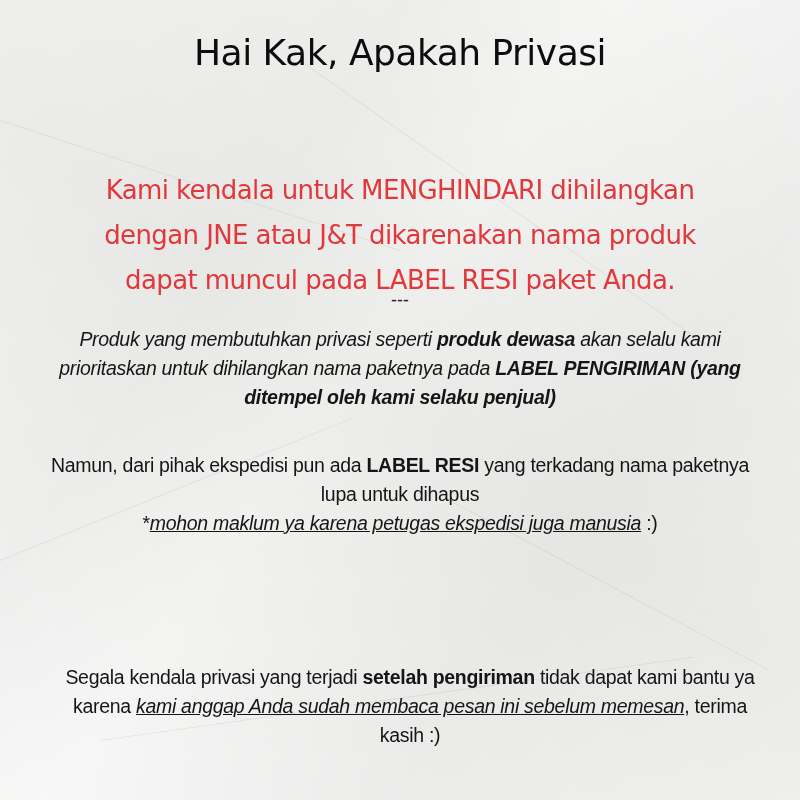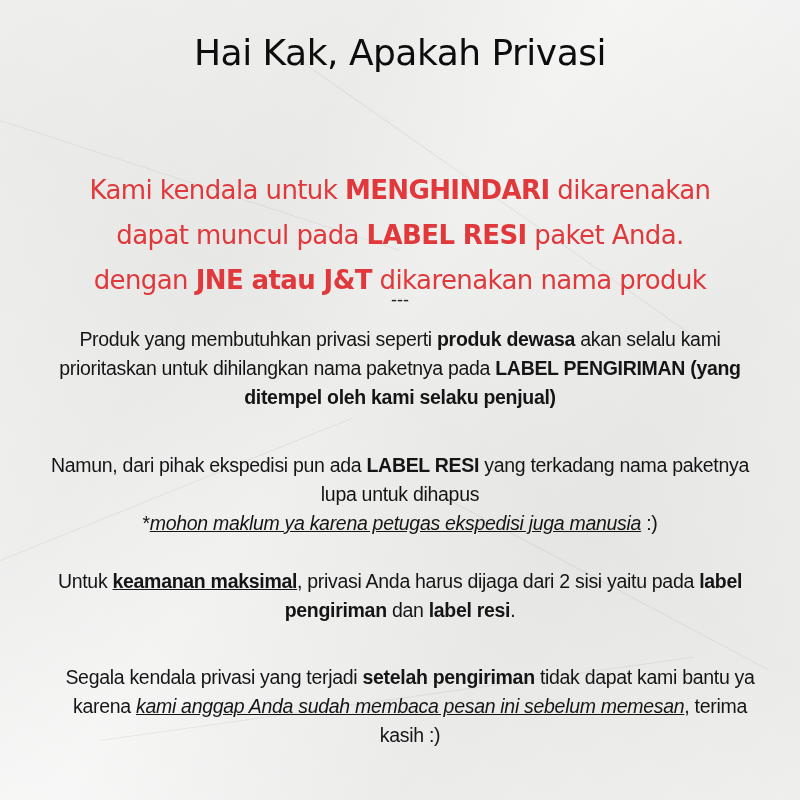--- a/index.html
+++ b/index.html
@@ -18,21 +18,21 @@
   .title {
     position: absolute; left: 0; right: 0; top: 28px;
     font-size: 36px; font-weight: normal; line-height: 50px; color: #0d0d0d;
     font-family: "DejaVu Sans", sans-serif; letter-spacing: -0.5px;
   }
   .alert {
     position: absolute; left: 0; right: 0; top: 168px;
     font-size: 26px; line-height: 45px; color: #e0383b;
     font-family: "DejaVu Sans", sans-serif; letter-spacing: -0.6px;
   }
-  .alert b { font-weight: bold; }
+  .alert b { font-weight: normal; }
   .sep { position: absolute; left: 0; right: 0; top: 290px; font-size: 18px; color: #222; }
   .para {
     position: absolute; left: 0; right: 0;
     font-size: 19.5px; line-height: 29px; color: #151515;
     font-family: "Liberation Sans", sans-serif; letter-spacing: -0.3px;
   }
   .p1 { top: 325px; }
   .p2 { top: 451px; }
   .p3 { top: 567px; }
   .p4 { top: 663px; }
@@ -48,37 +48,34 @@
 <div class="vein" style="left:450px;top:500px;width:360px;transform:rotate(28deg);"></div>
 <div class="vein" style="left:100px;top:740px;width:600px;transform:rotate(-8deg);"></div>
 
 <div class="page">
 
   <div class="title">
     <div>Hai Kak, Apakah Privasi</div>
   </div>
 
   <div class="alert">
-    <div><span>Kami kendala untuk </span><b>MENGHINDARI</b><span> dikarenakan</span></div>
+    <div><span>Kami kendala untuk </span><b>MENGHINDARI</b><span> dihilangkan</span></div>
+    <div><span>dengan </span><b>JNE atau J&amp;T</b><span> dikarenakan nama produk</span></div>
     <div><span>dapat muncul pada </span><b>LABEL RESI</b><span> paket Anda.</span></div>
-    <div><span>dengan </span><b>JNE atau J&amp;T</b><span> dikarenakan nama produk</span></div>
   </div>
 
   <div class="sep">---</div>
 
-  <div class="para p1" style="padding:0 48px;">
+  <div class="para p1" style="padding:0 48px;font-style:italic;">
     <span>Produk yang membutuhkan privasi seperti </span><b>produk dewasa</b><span> akan selalu kami prioritaskan untuk dihilangkan nama paketnya pada </span><b>LABEL PENGIRIMAN (yang ditempel oleh kami selaku penjual)</b>
   </div>
 
   <div class="para p2" style="padding:0 46px;">
     <div><span>Namun, dari pihak ekspedisi pun ada </span><b>LABEL RESI</b><span> yang terkadang nama paketnya lupa untuk dihapus</span></div>
     <div><span>*</span><span class="u i">mohon maklum ya karena petugas ekspedisi juga manusia</span><span> :)</span></div>
   </div>
 
-  <div class="para p3" style="padding:0 40px;">
-    <span>Untuk </span><b class="u">keamanan maksimal</b><span>, privasi Anda harus dijaga dari 2 sisi yaitu pada </span><b>label pengiriman</b><span> dan </span><b>label resi</b><span>.</span>
-  </div>
 
   <div class="para p4" style="padding:0 40px;margin-left:20px;">
     <span>Segala kendala privasi yang terjadi </span><b>setelah pengiriman</b><span> tidak dapat kami bantu ya karena </span><span class="u i">kami anggap Anda sudah membaca pesan ini sebelum memesan</span><span>, terima kasih :)</span>
   </div>
 
 </div>
 
 </body></html>

